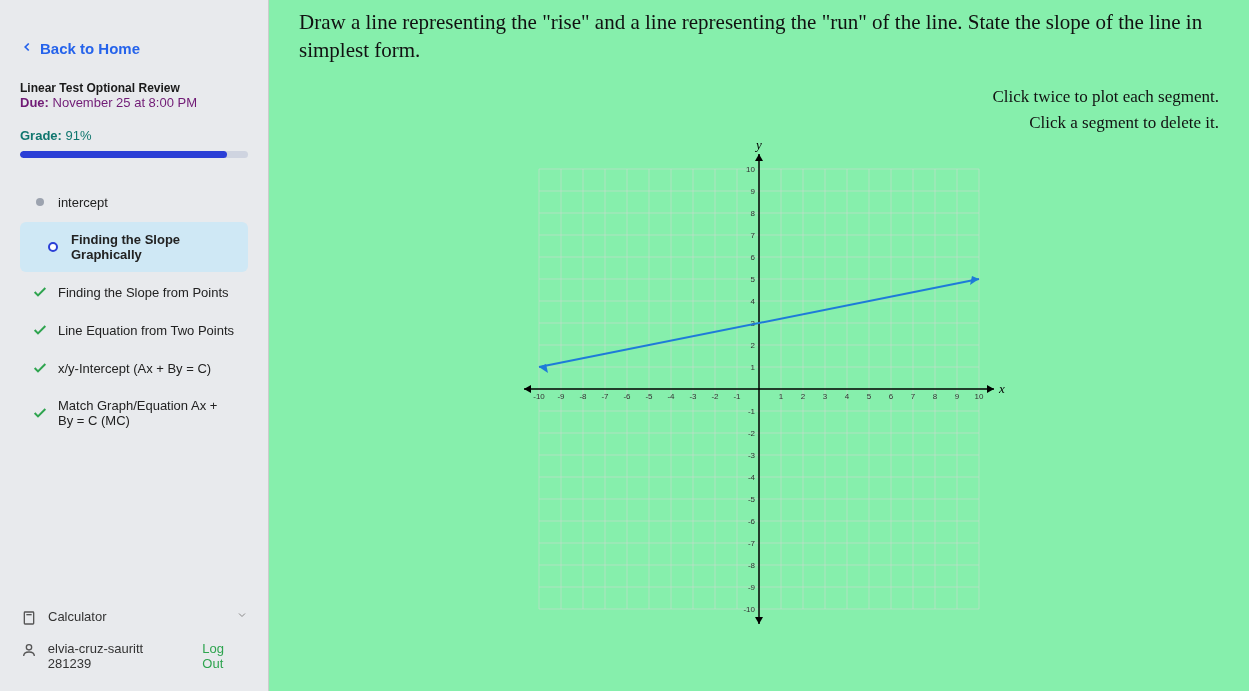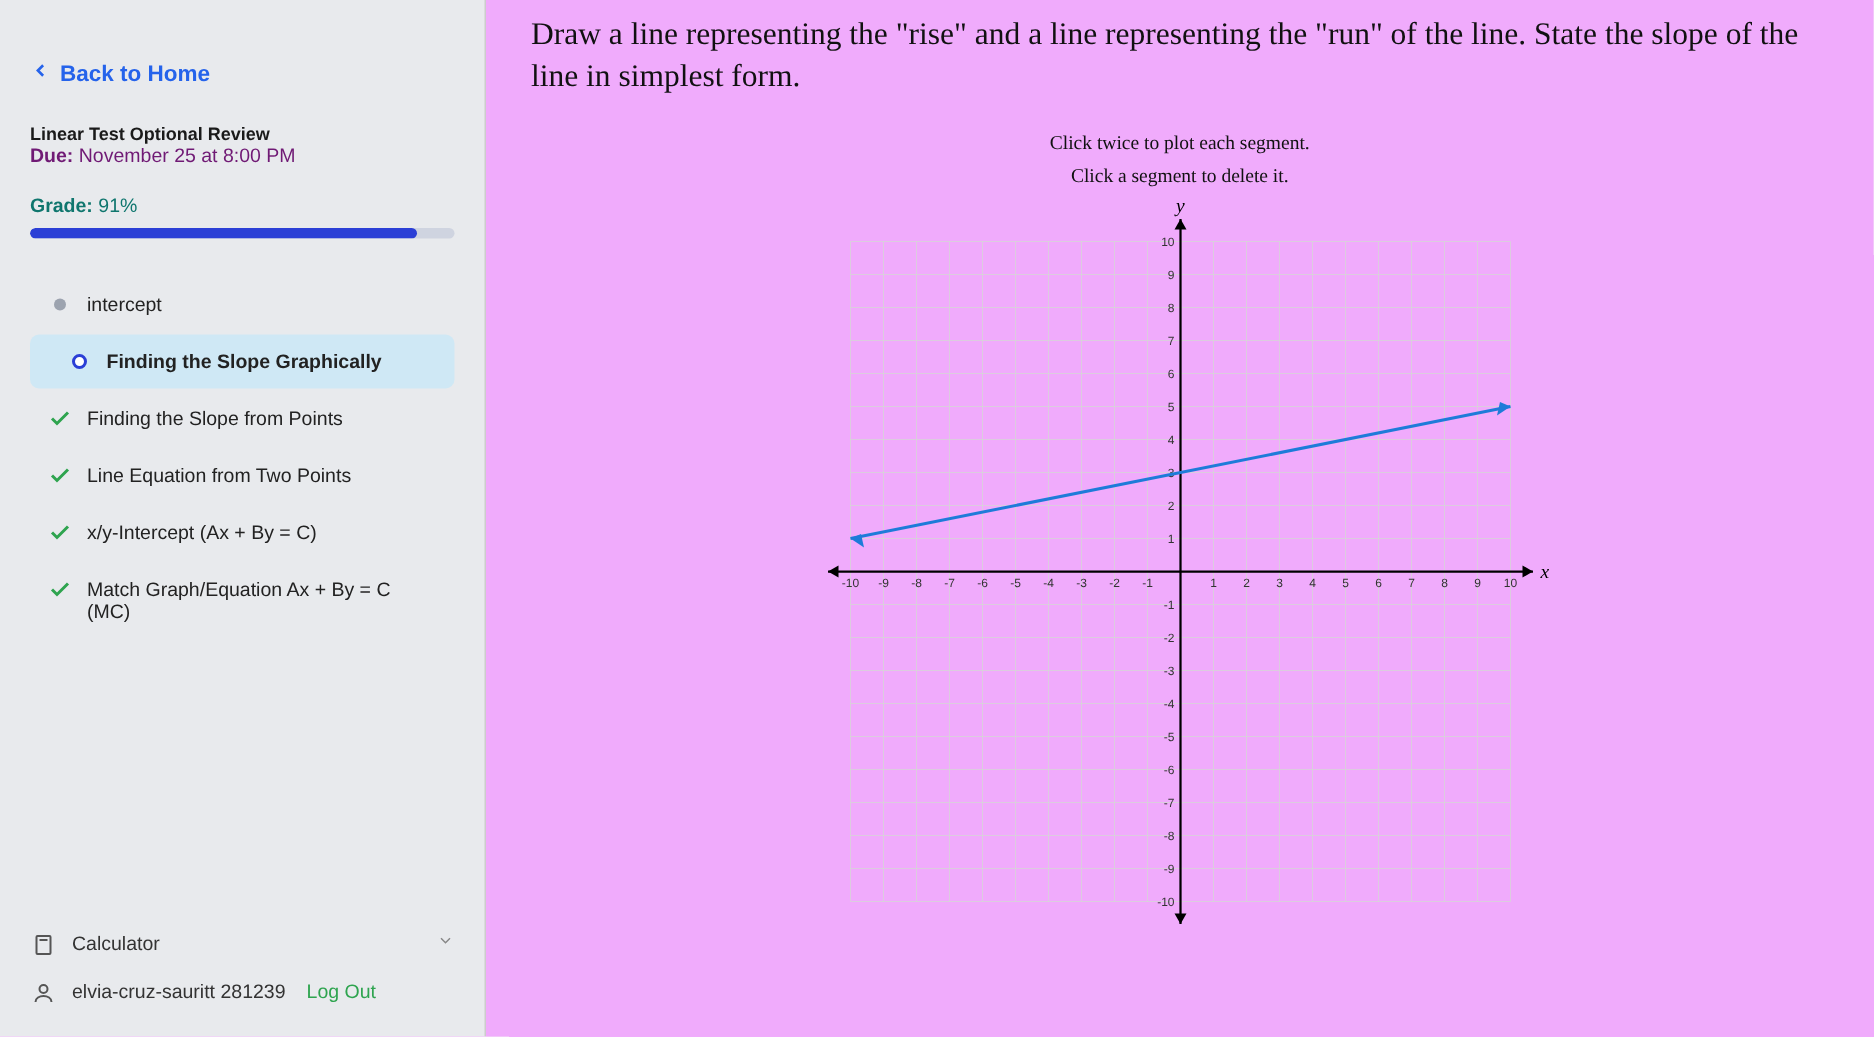--- a/index.html
+++ b/index.html
@@ -5,21 +5,21 @@
     * { margin: 0; padding: 0; box-sizing: border-box; }
     body {
       font-family: -apple-system, BlinkMacSystemFont, 'Segoe UI', sans-serif;
       background: #f5f5f5;
       display: flex;
       height: 691px;
       width: 1249px;
       overflow: hidden;
     }
     .sidebar {
-      width: 324px;
+      width: 269px;
       background: #e8eaed;
       padding: 20px;
       display: flex;
       flex-direction: column;
       border-right: 1px solid #ccc;
     }
     .back-link {
       color: #2563eb;
       font-weight: 600;
       font-size: 15px;
@@ -58,21 +58,21 @@
     }
     .progress-fill {
       height: 100%;
       width: 91%;
       background: #2b3fd6;
       border-radius: 4px;
     }
     .lesson-list { display: flex; flex-direction: column; gap: 2px; }
     .lesson-item {
       display: flex;
-      align-items: flex-start;
+      align-items: center;
       gap: 10px;
       padding: 10px 12px;
       font-size: 13px;
       color: #222;
       border-radius: 6px;
       cursor: pointer;
     }
     .lesson-item.active {
       background: #cfe8f5;
       font-weight: 600;
@@ -113,37 +113,37 @@
     .footer-row .icon-box {
       width: 18px; height: 18px;
       display: flex; align-items: center; justify-content: center;
       color: #555;
     }
     .logout { color: #2ea44f; margin-left: 4px; cursor: pointer; }
     .chevron-small { stroke: #888; }
 
     .main {
       flex: 1;
-      background: #f0abfc;
+      background: #86efac;
       padding: 8px 30px 20px 30px;
       display: flex;
       flex-direction: column;
     }
     .question-text {
       font-family: 'Times New Roman', Times, serif;
       font-size: 21px;
       color: #111;
       line-height: 1.35;
       margin-bottom: 22px;
     }
     .graph-instructions {
       font-family: 'Times New Roman', Times, serif;
-      font-size: 13px;
+      font-size: 17px;
       color: #111;
-      text-align: center;
+      text-align: right;
       margin-bottom: 6px;
     }
     .graph-container {
       flex: 1;
       display: flex;
       justify-content: center;
       align-items: flex-start;
     }
     svg.graph { cursor: crosshair; }
     .axis-label { font-family: 'Times New Roman', serif; font-style: italic; font-size: 13px; }

